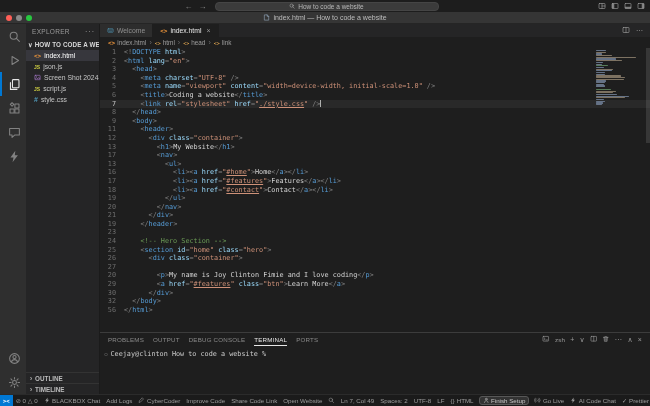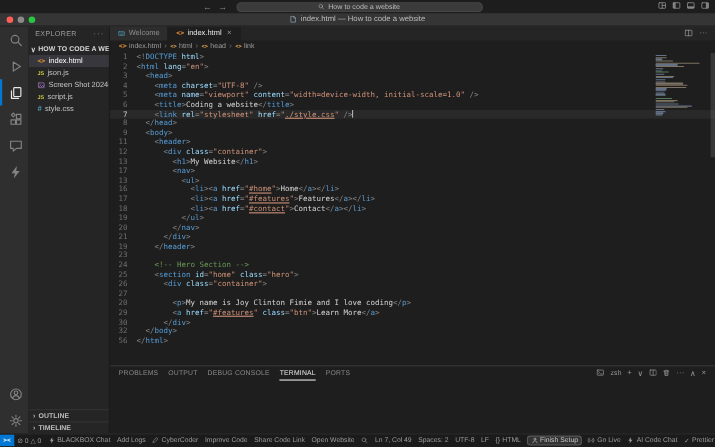--- a/index.html
+++ b/index.html
@@ -425,20 +425,23 @@
               <span><span class="ic" style="width: 7.5px; height: 7.5px;">
                   <svg viewBox="0 0 16 16" fill="none" stroke="currentColor" stroke-width="1.3" stroke-linecap="round" stroke-linejoin="round">
                     <path d="M3 5h10M6 5V3.5h4V5M4.5 5l.7 8.5h5.6l.7-8.5M6.8 7.5v4M9.2 7.5v4"></path>
                   </svg>
                 </span></span>
               <span><span class="txt-ic ">···</span></span>
               <span><span class="txt-ic ">∧</span></span>
               <span><span class="txt-ic ">×</span></span>
             </div>
           </div>
+        <div class="term">
+          <span class="term-dot"></span><span>Ceejay@clinton How to code a website %</span>
+        </div>
       </div>
     </div>
   </div>
 
   <div class="statusbar">
     <div class="sb-group" id="status-left">
         <div class="sb-item remote">
           <span>&gt;&lt;</span>
         </div>
         <div class="sb-item">

